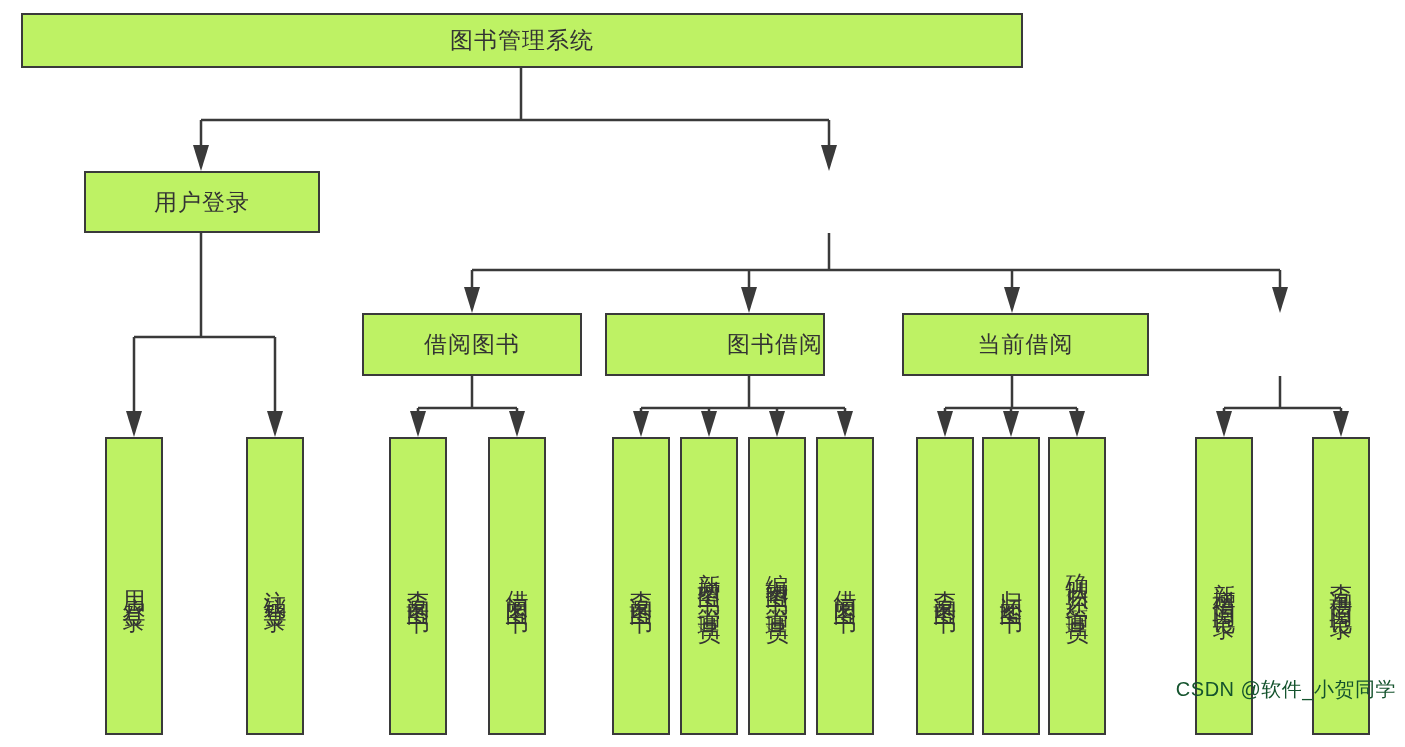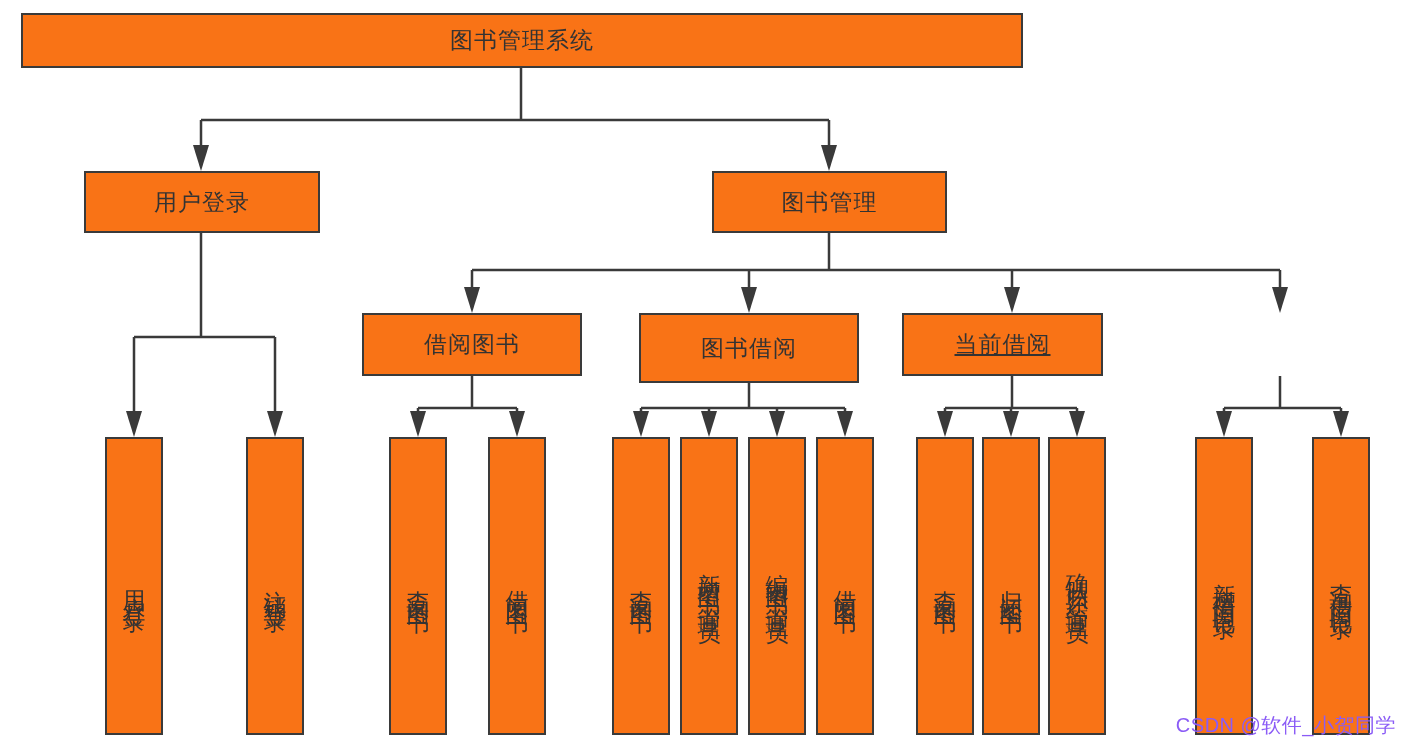--- a/index.html
+++ b/index.html
@@ -14,21 +14,21 @@
   .edges {
     position: absolute;
     left: 0; top: 0;
     width: 1405px; height: 747px;
     pointer-events: none;
   }
   .node {
     position: absolute;
     box-sizing: border-box;
     border: 2.5px solid #3a3a3a;
-    background: #f97316;
+    background: #bef264;
     display: flex;
     align-items: center;
     justify-content: center;
     color: #333333;
   }
   .node .hlabel {
     font-size: 23px;
     letter-spacing: 1px;
     white-space: nowrap;
     line-height: 1;
@@ -38,44 +38,44 @@
     font-size: 23px;
     letter-spacing: 7px;
     line-height: 1;
     max-height: 286px;
   }
   
   .n-root { left: 21px;   top: 13px;  width: 1002px; height: 55px; }
   .n-l2a  { left: 84px;   top: 171px; width: 236px;  height: 62px; }
   .n-l2b  { left: 712px;  top: 171px; width: 235px;  height: 62px; }
   .n-l3a  { left: 362px;  top: 313px; width: 220px;  height: 63px; }
-  .n-l3b  { left: 639px;  top: 313px; width: 220px;  height: 70px; }
-  .n-l3c  { left: 902px;  top: 313px; width: 201px;  height: 63px; text-decoration: underline; }
+  .n-l3b  { left: 605px;  top: 313px; width: 220px;  height: 63px; justify-content: flex-end; }
+  .n-l3c  { left: 902px;  top: 313px; width: 247px;  height: 63px; }
   .n-l3d  { left: 1172px; top: 313px; width: 216px;  height: 63px; }
   .leaf   { top: 437px; width: 58px; height: 298px; }
   .n-g0a { left: 105px; }
   .n-g0b { left: 246px; }
   .n-g1a { left: 389px; }
   .n-g1b { left: 488px; }
   .n-g2a { left: 612px; }
   .n-g2b { left: 680px; }
   .n-g2c { left: 748px; }
   .n-g2d { left: 816px; }
   .n-g3a { left: 916px; }
   .n-g3b { left: 982px; }
   .n-g3c { left: 1048px; }
   .n-g4a { left: 1195px; }
   .n-g4b { left: 1312px; }
   .watermark {
     position: absolute;
     right: 9px;
-    top: 712px;
+    top: 676px;
     font-size: 20px;
     letter-spacing: 0.5px;
-    color: #8b5cf6;
+    color: #14532d;
     z-index: 5;
     white-space: nowrap;
   }
 </style>
 </head>
 <body>
 
 <div class="canvas">
 
   <svg class="edges" viewBox="0 0 1405 747" xmlns="http://www.w3.org/2000/svg">
@@ -110,23 +110,20 @@
       <polygon points="1333,411 1349,411 1341,437"></polygon>
     </g>
   </svg>
 
   <div class="node n-root">
     <span class="hlabel">图书管理系统</span>
   </div>
 
   <div class="node n-l2a">
     <span class="hlabel">用户登录</span>
-  </div>
-  <div class="node n-l2b">
-    <span class="hlabel">图书管理</span>
   </div>
 
   <div class="node n-l3a">
     <span class="hlabel">借阅图书</span>
   </div>
   <div class="node n-l3b">
     <span class="hlabel">图书借阅</span>
   </div>
   <div class="node n-l3c">
     <span class="hlabel">当前借阅</span>

